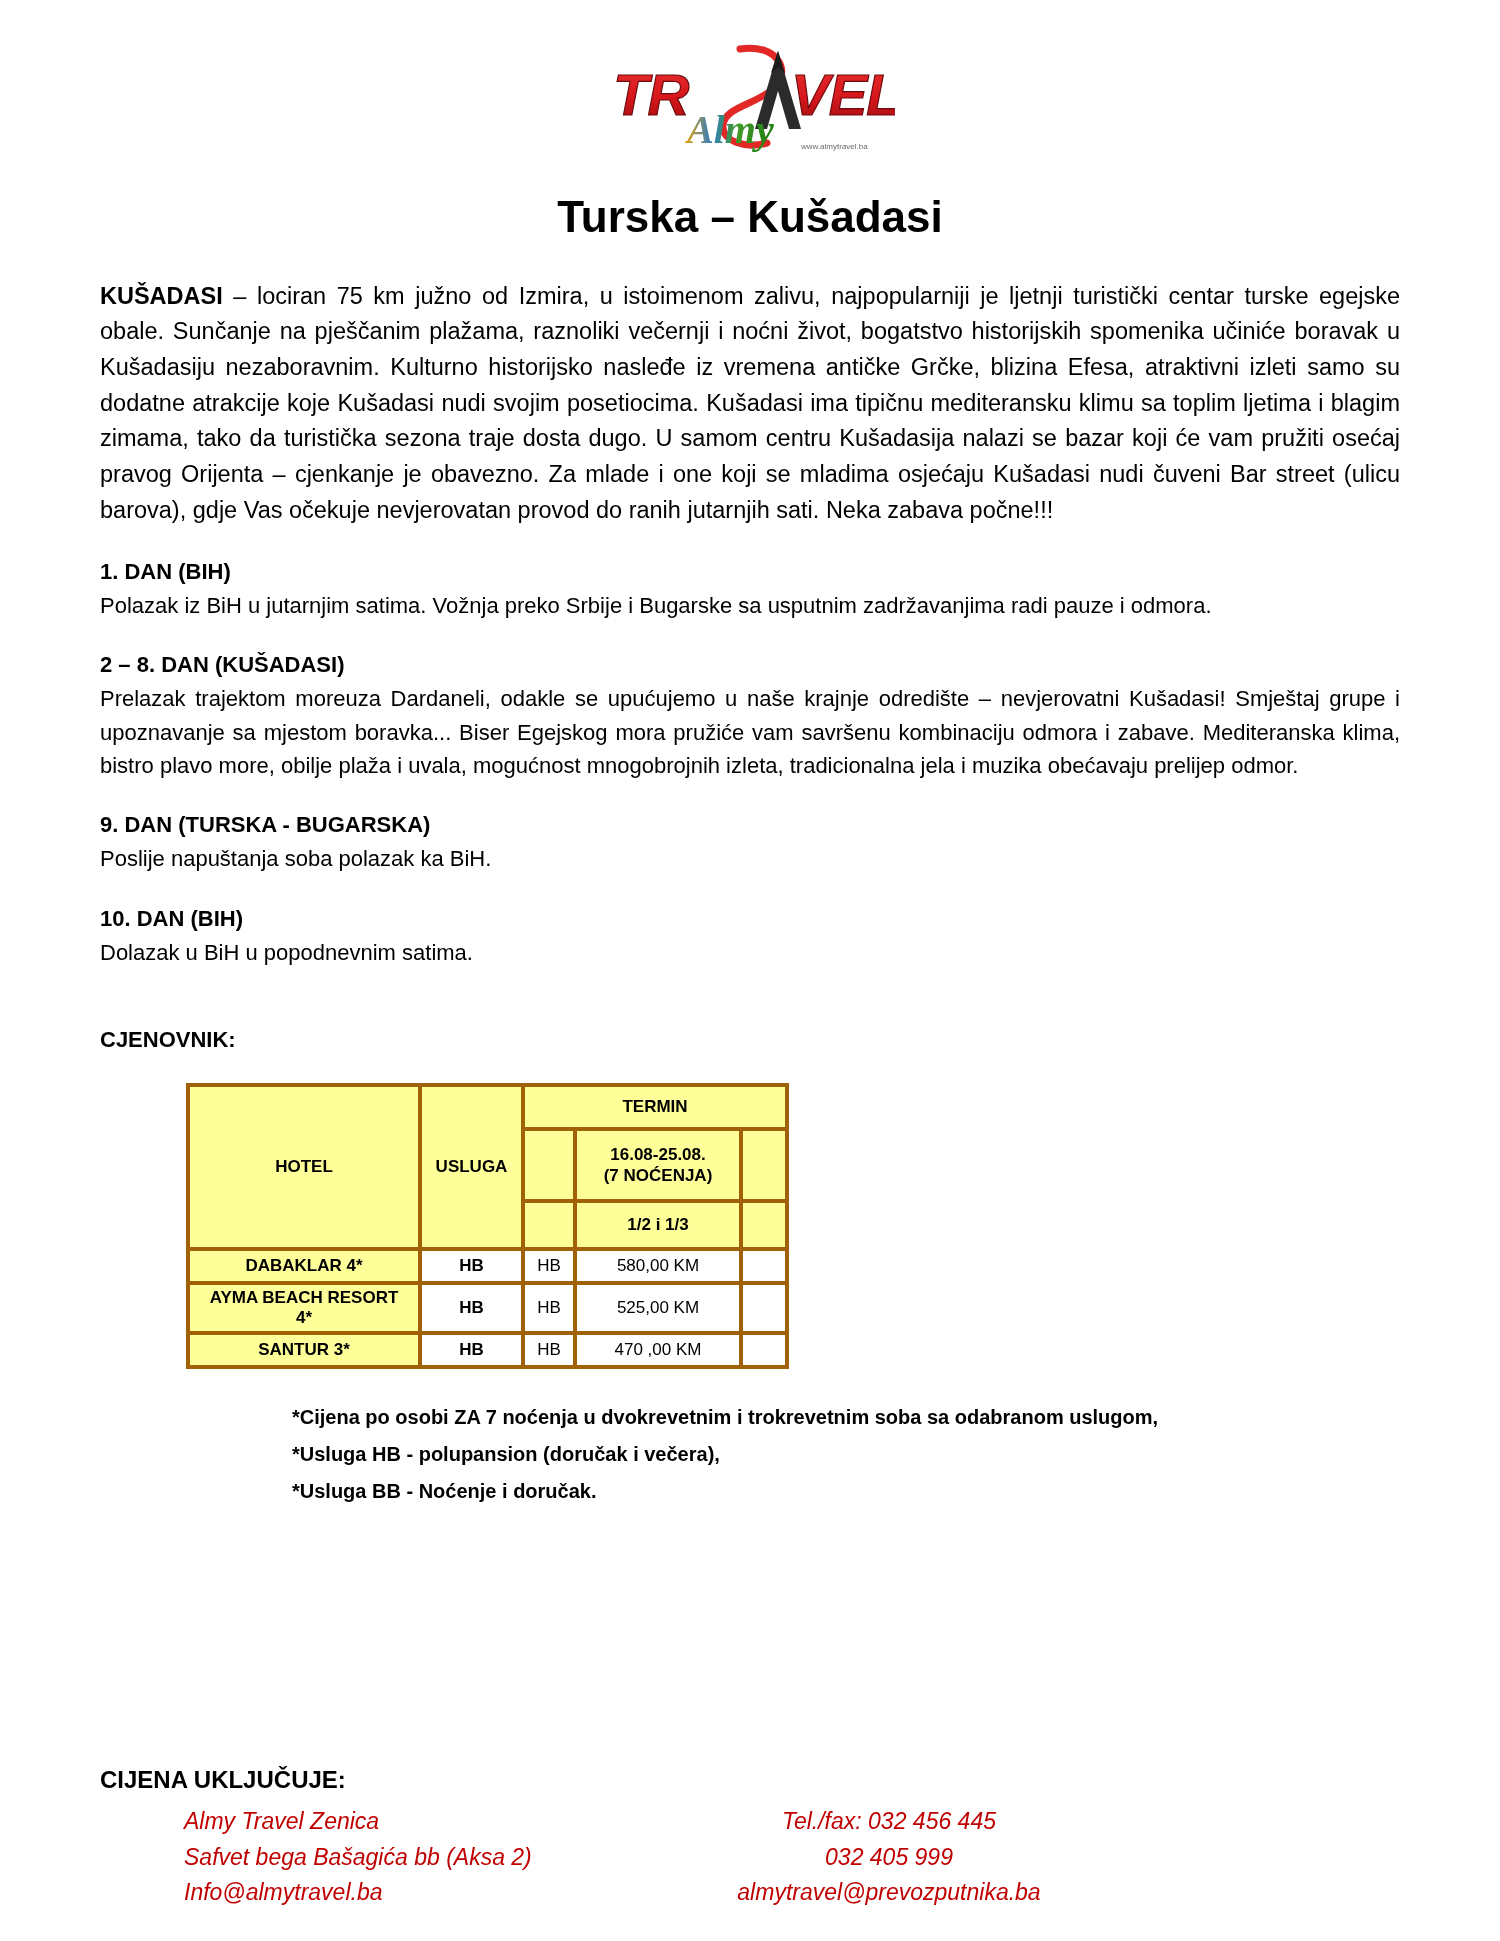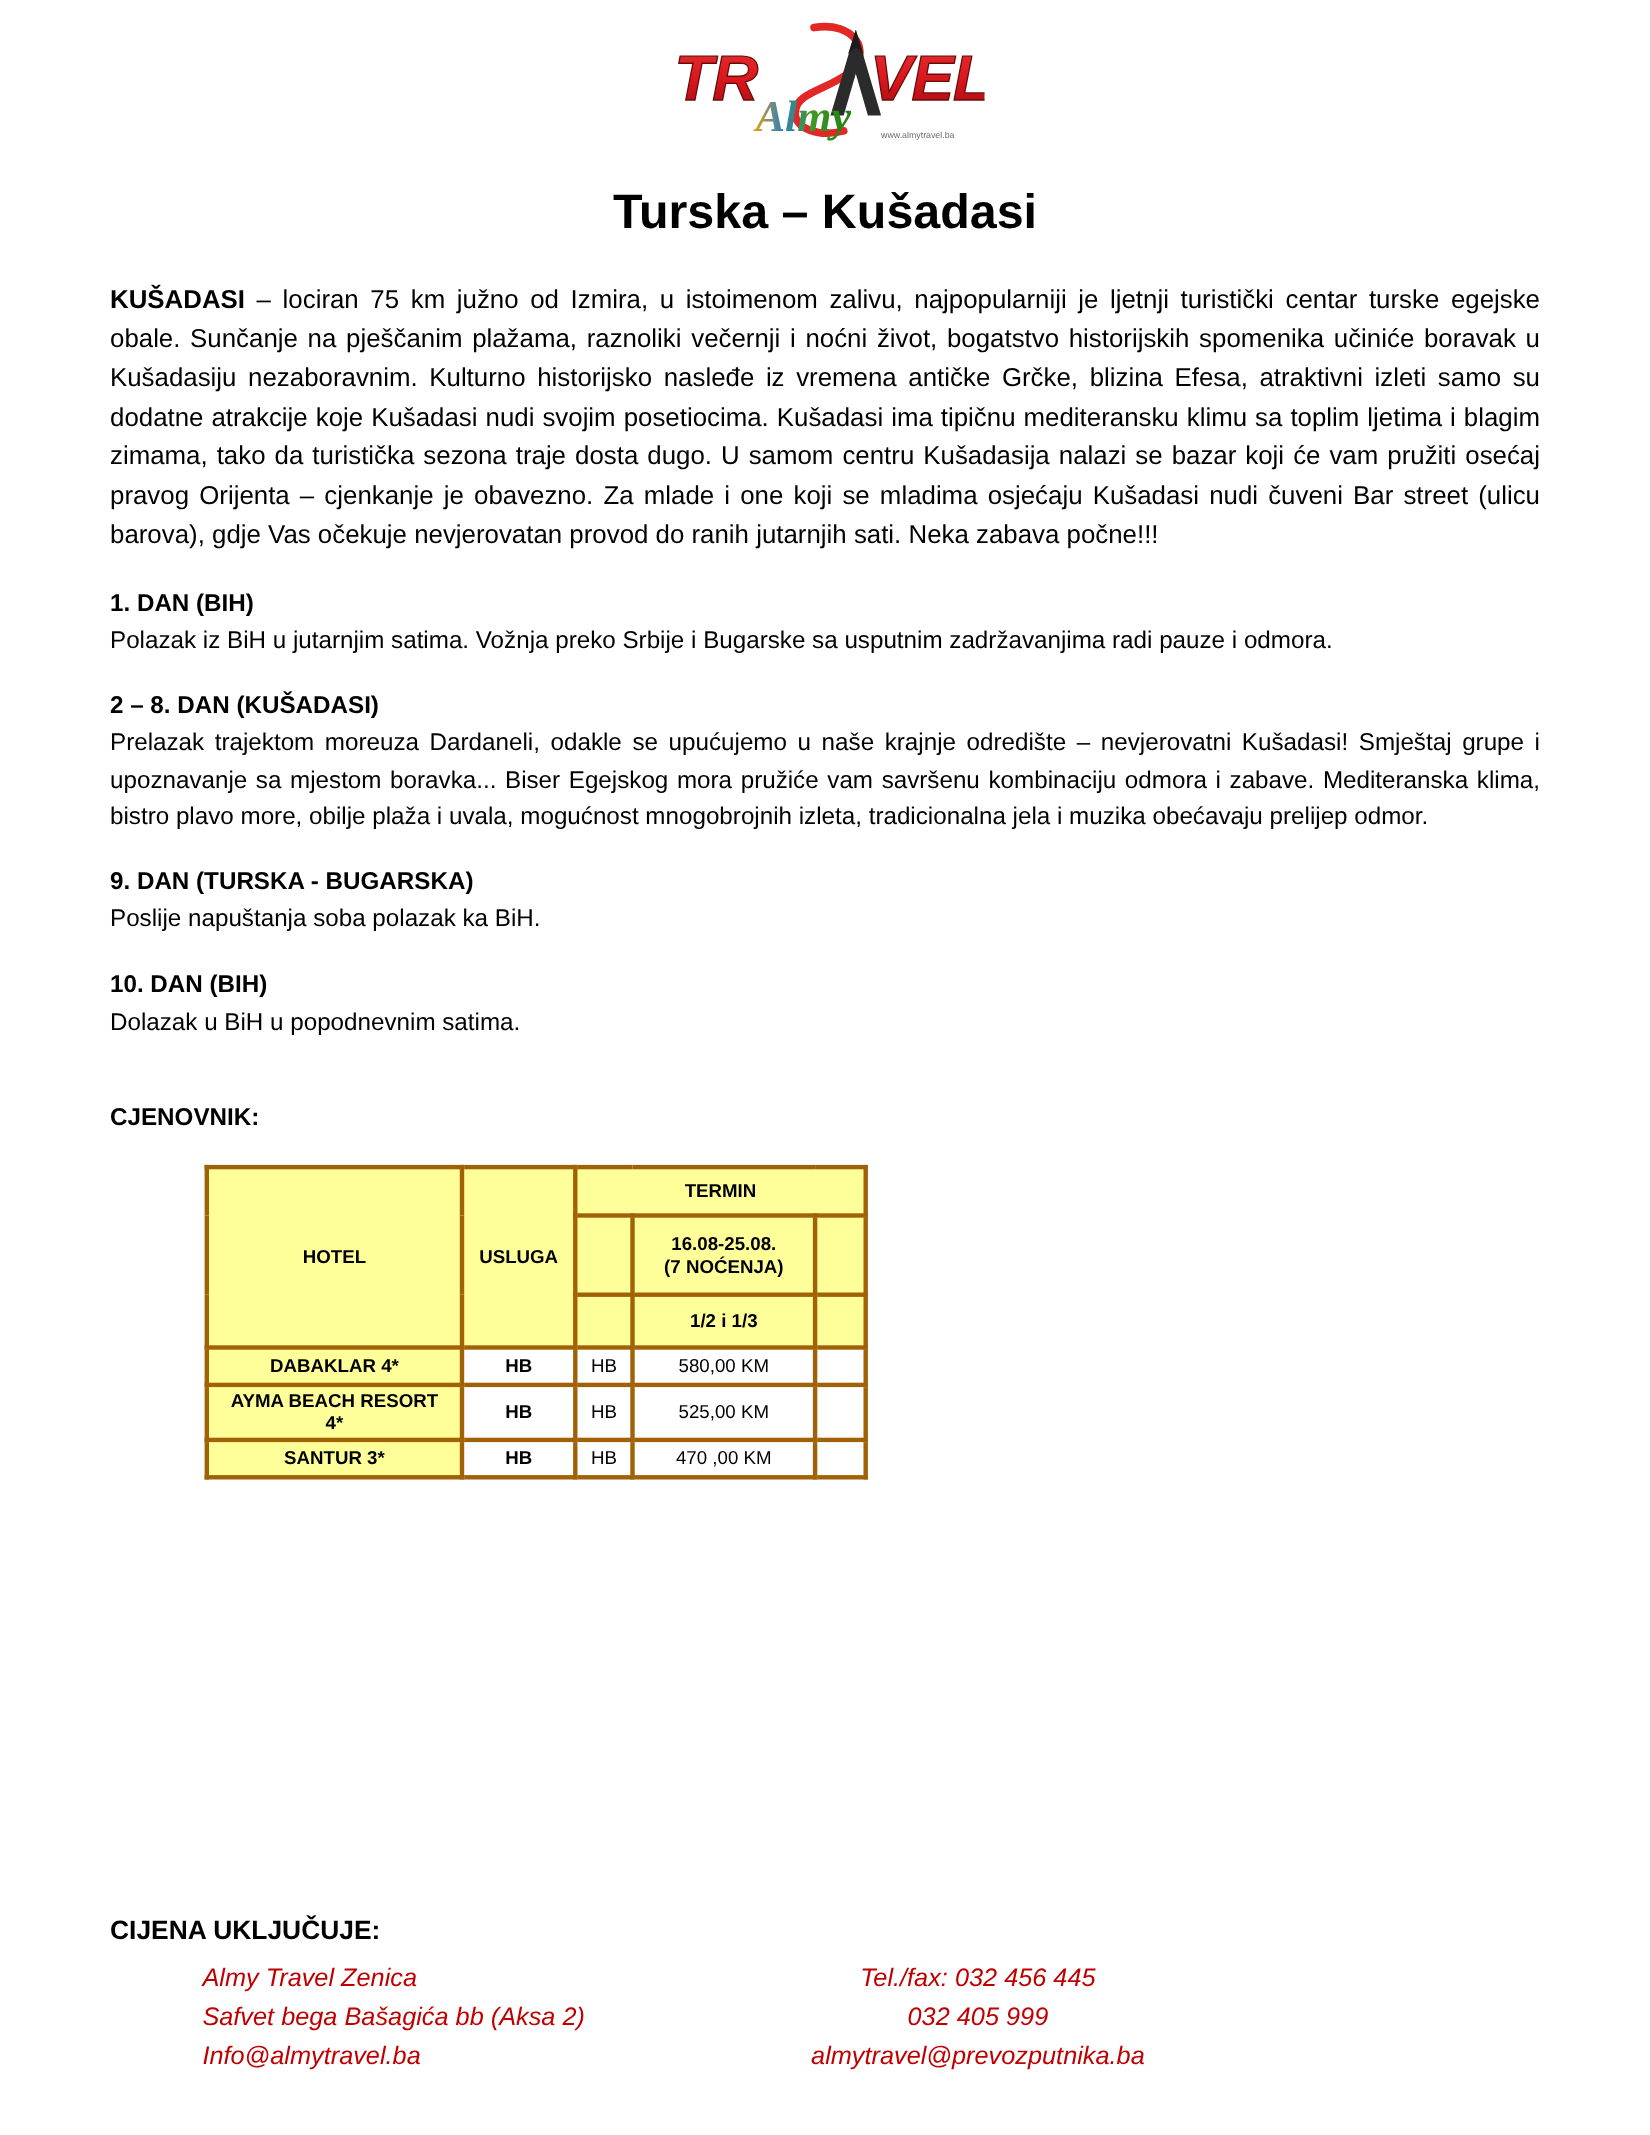--- a/index.html
+++ b/index.html
@@ -23,20 +23,21 @@
     position: relative;
   }
 
   
   .logo-wrap {
     height: 150px;
     display: flex;
     align-items: center;
     justify-content: center;
     position: relative;
+    margin-top: 24px;
   }
   .logo {
     position: relative;
     width: 290px;
     height: 125px;
   }
   .logo svg { display: block; }
 
   
   .doc-title {
@@ -265,20 +266,25 @@
           <td class="yellow b">SANTUR 3*</td>
           <td class="white b">HB</td>
           <td class="white">HB</td>
           <td class="white">470 ,00 KM</td>
           <td class="white"></td>
         </tr>
       </tbody>
     </table>
   </div>
 
+  <div class="notes">
+    <div>*Cijena po osobi ZA 7 noćenja u dvokrevetnim i trokrevetnim soba sa odabranom uslugom,</div>
+    <div>*Usluga HB - polupansion (doručak i večera),</div>
+    <div>*Usluga BB - Noćenje i doručak.</div>
+  </div>
 
   <div class="footer">
     <div class="footer-title">CIJENA UKLJUČUJE:</div>
     <div class="contact-grid">
       <div class="contact-col left">
         <div>Almy Travel Zenica</div>
         <div>Safvet bega Bašagića bb (Aksa 2)</div>
         <div>Info@almytravel.ba</div>
       </div>
       <div class="contact-col right">

